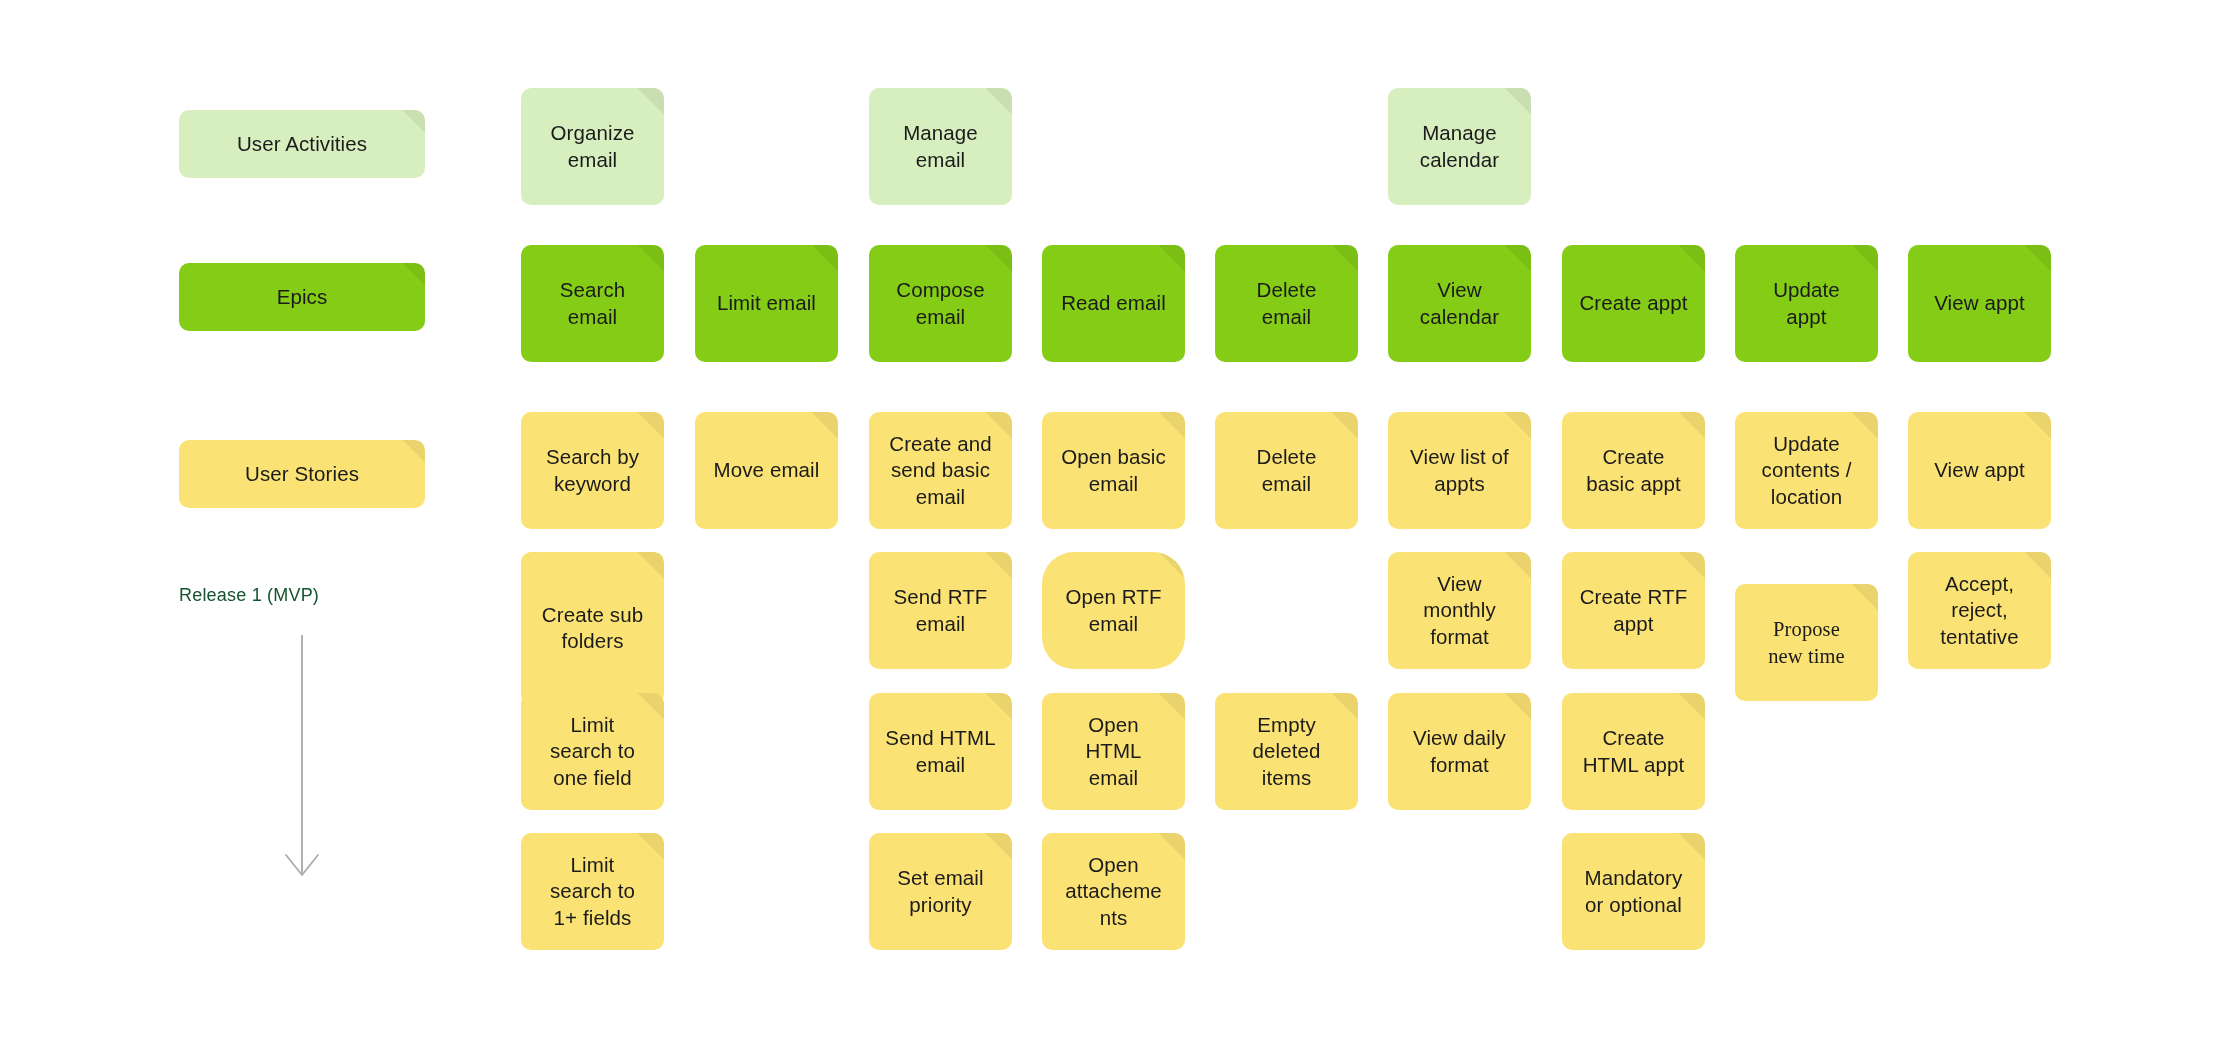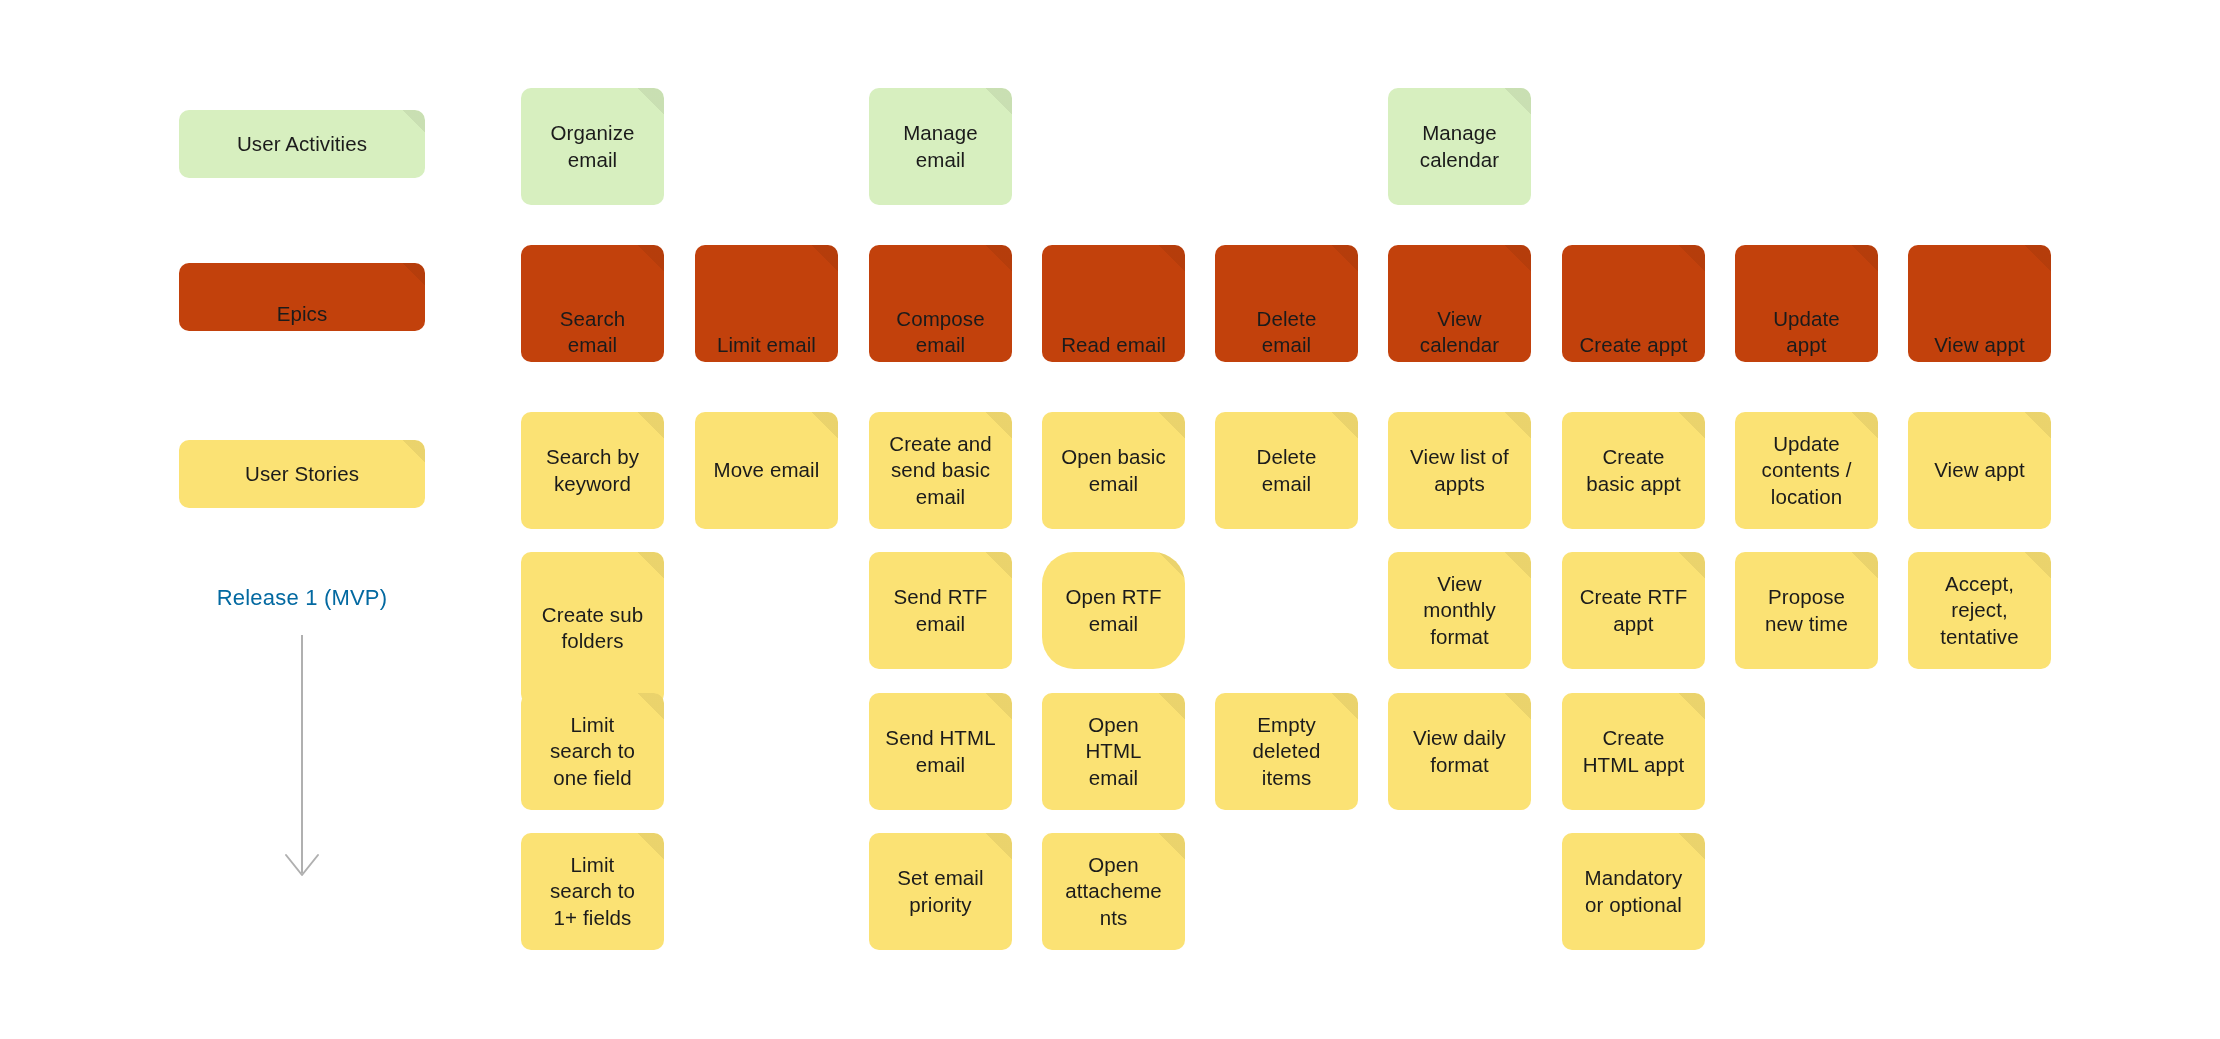--- a/index.html
+++ b/index.html
@@ -56,37 +56,37 @@
     pointer-events: none;
   }
 
   .legend-card::after {
     width: 22px;
     height: 22px;
   }
 
   
   .green  { background: #d7efbf; }
-  .blue   { background: #c2410c; align-items: flex-end; }
+  .blue   { background: #84cc16; }
   .yellow { background: #fbe274; }
 
   
   .legend-card {
     width: 246px;
     height: 68px;
     font-size: 20.5px;
   }
 
   
   .release-label {
     position: absolute;
     width: 246px;
-    text-align: center;
-    color: #0369a1;
-    font-size: 22px;
+    text-align: left;
+    color: #14532d;
+    font-size: 18px;
     letter-spacing: 0.2px;
   }
   .release-arrow {
     position: absolute;
   }
 </style>
 </head>
 <body>
 
 <div id="board">
@@ -193,21 +193,21 @@
     </div>
     <div class="card yellow" style="left: 1388px; top: 552px; width: 143px; height: 117px;">
       <span class="txt">View
 monthly
 format</span>
     </div>
     <div class="card yellow" style="left: 1562px; top: 552px; width: 143px; height: 117px;">
       <span class="txt">Create RTF
 appt</span>
     </div>
-    <div class="card yellow" style="left: 1735px; top: 552px; width: 143px; height: 117px;">
+    <div class="card yellow" style="left: 1735px; top: 584px; width: 143px; height: 117px; font-family: Liberation Serif, serif;">
       <span class="txt">Propose
 new time</span>
     </div>
     <div class="card yellow" style="left: 1908px; top: 552px; width: 143px; height: 117px;">
       <span class="txt">Accept,
 reject,
 tentative</span>
     </div>
     <div class="card yellow" style="left: 521px; top: 693px; width: 143px; height: 117px;">
       <span class="txt">Limit

